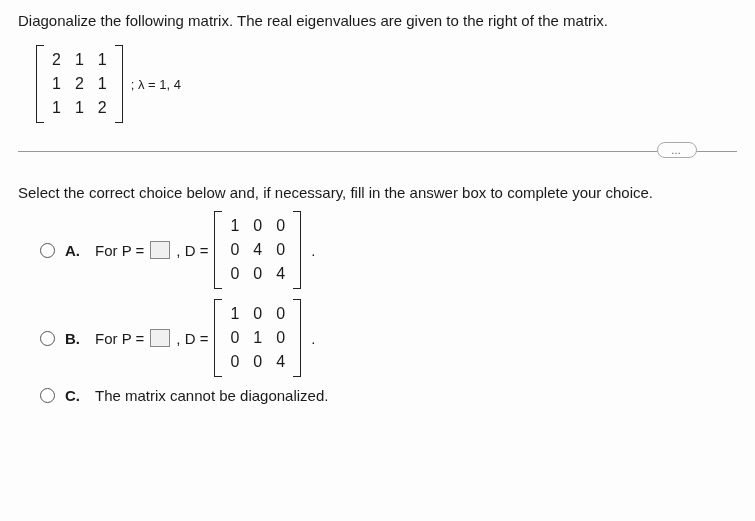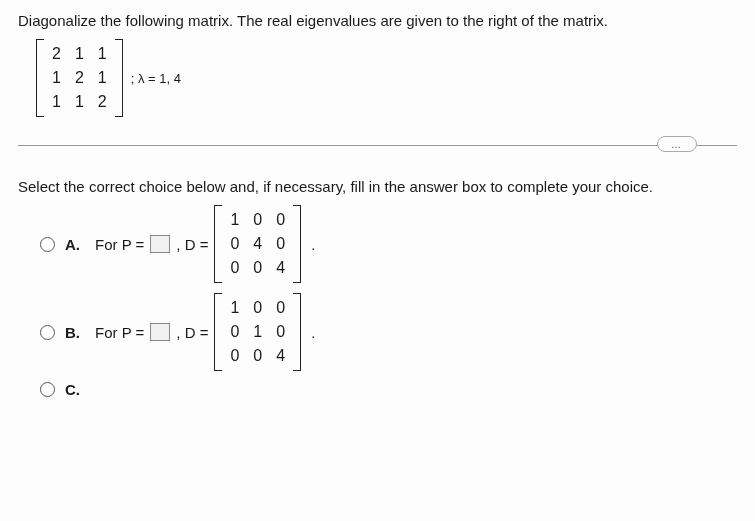--- a/index.html
+++ b/index.html
@@ -7,21 +7,21 @@
       margin: 0;
       padding: 12px 18px;
       font-family: Arial, Helvetica, sans-serif;
       font-size: 15px;
       color: #1a1a1a;
       background: #fdfdfd;
       width: 755px;
       height: 521px;
       position: relative;
     }
-    .prompt-line { margin-bottom: 10px; }
+    .prompt-line { margin-bottom: 16px; }
     .matrix-row-container {
       display: flex;
       align-items: center;
       gap: 8px;
       margin-left: 18px;
       margin-top: 4px;
     }
     .matrix {
       display: inline-flex;
       align-items: stretch;
@@ -175,13 +175,14 @@
       </span>
       <span class="bracket right"></span>
     </span>
     <span class="period">.</span>
   </span>
 </div>
 
 <div class="choice-row">
   <span class="radio"></span>
   <span class="choice-label">C.</span>
+  <span>The matrix cannot be diagonalized.</span>
 </div>
 
 </body></html>

